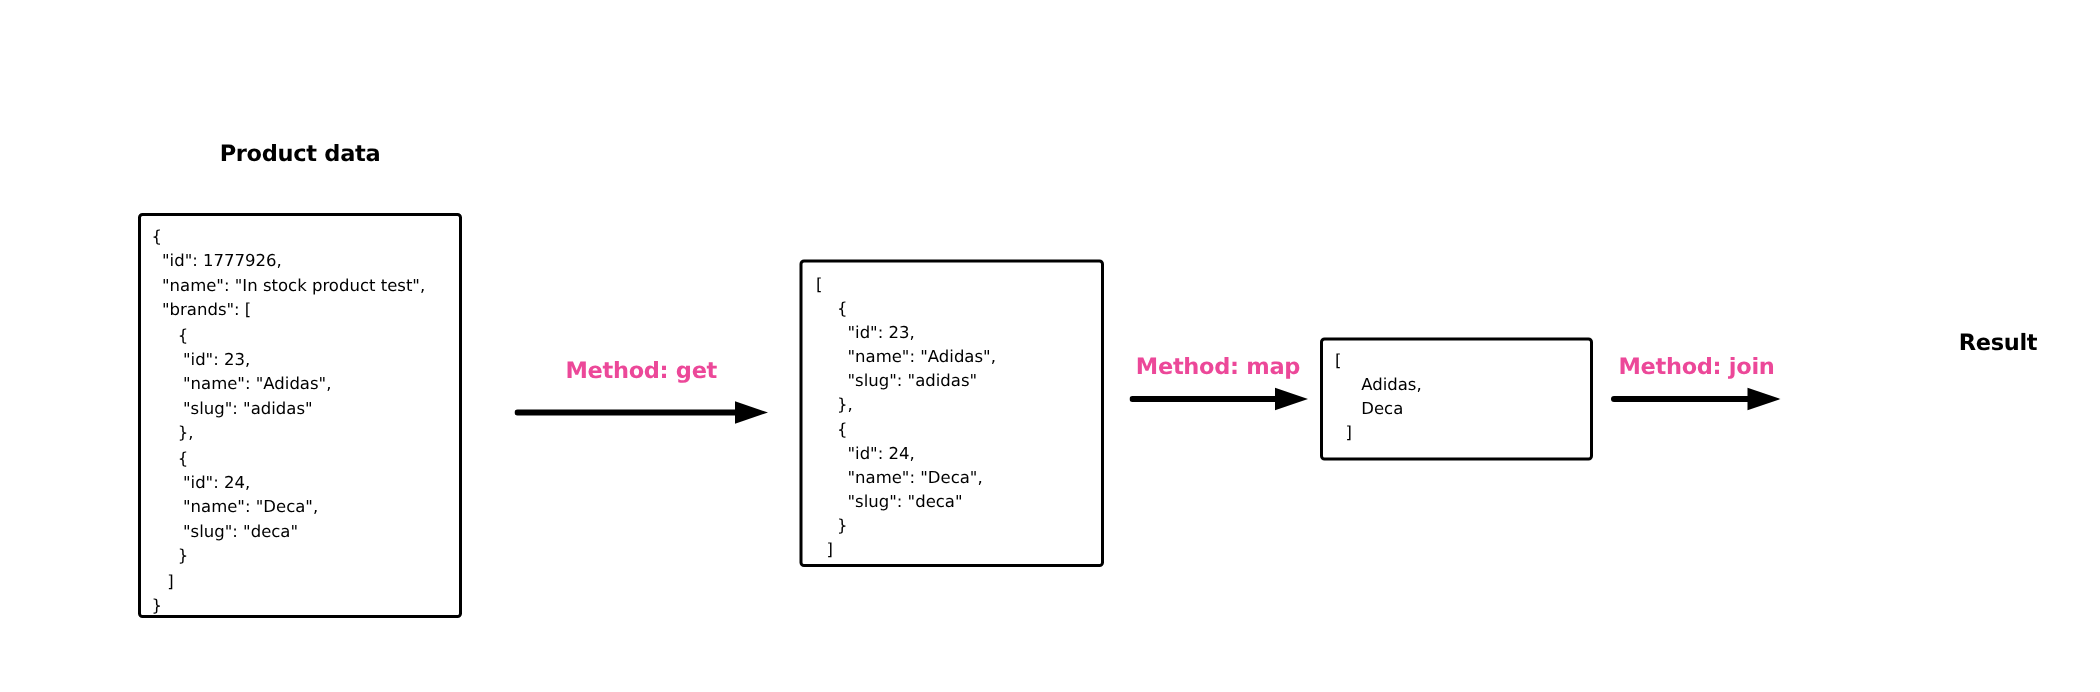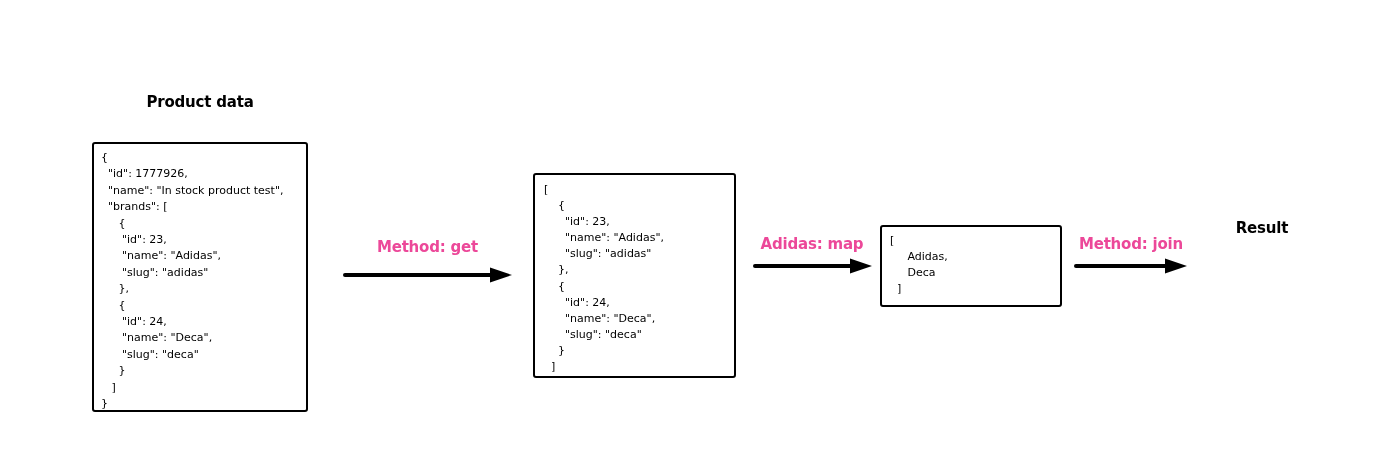--- a/index.html
+++ b/index.html
@@ -112,21 +112,21 @@
       "slug": "adidas"
     },
     {
       "id": 24,
       "name": "Deca",
       "slug": "deca"
     }
   ]</pre>
   </div>
 
-  <div class="arrow-label" style="left:753px; top:191px; width:118px;">Adidas: map</div>
+  <div class="arrow-label" style="left:753px; top:191px; width:118px;">Method: map</div>
   <div class="arrow" style="left:753px; top:212px;">
     <svg width="120" height="20" viewBox="0 0 120 20" aria-hidden="true">
       <line x1="2" y1="10" x2="100" y2="10" stroke="#000" stroke-width="4" stroke-linecap="round"></line>
       <polygon points="97,2.5 119,10 97,17.5" fill="#000"></polygon>
     </svg>
   </div>
 
   <div class="box box3">
     <pre>[
      Adidas,
@@ -135,16 +135,16 @@
   </div>
 
   <div class="arrow-label" style="left:1073px; top:191px; width:116px;">Method: join</div>
   <div class="arrow" style="left:1074px; top:212px;">
     <svg width="114" height="20" viewBox="0 0 114 20" aria-hidden="true">
       <line x1="2" y1="10" x2="94" y2="10" stroke="#000" stroke-width="4" stroke-linecap="round"></line>
       <polygon points="91,2.5 113,10 91,17.5" fill="#000"></polygon>
     </svg>
   </div>
 
-  <div class="stage-title" style="left:1212px; top:175px; width:100px;">Result</div>
+  <div class="stage-title" style="left:1282px; top:175px; width:100px;">Result</div>
 
 
 </div>
 
 </body></html>

